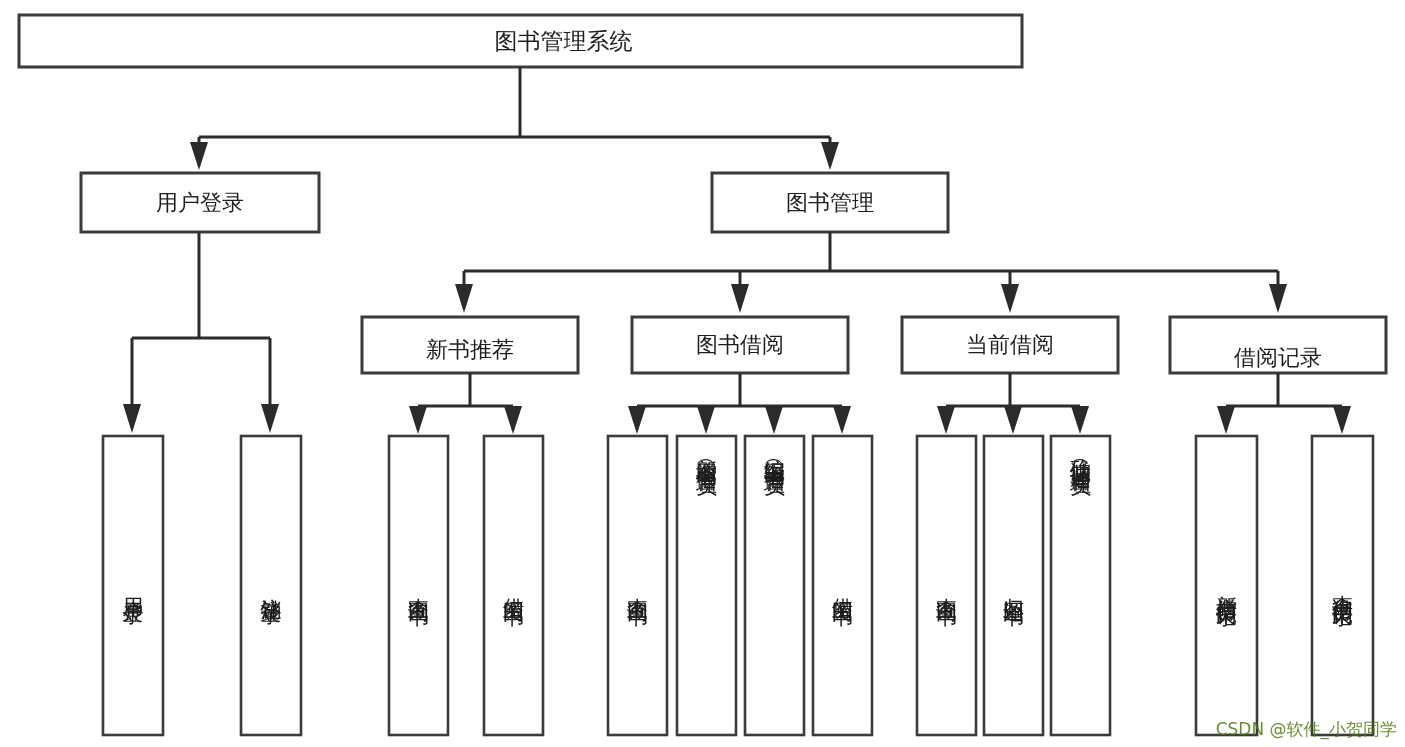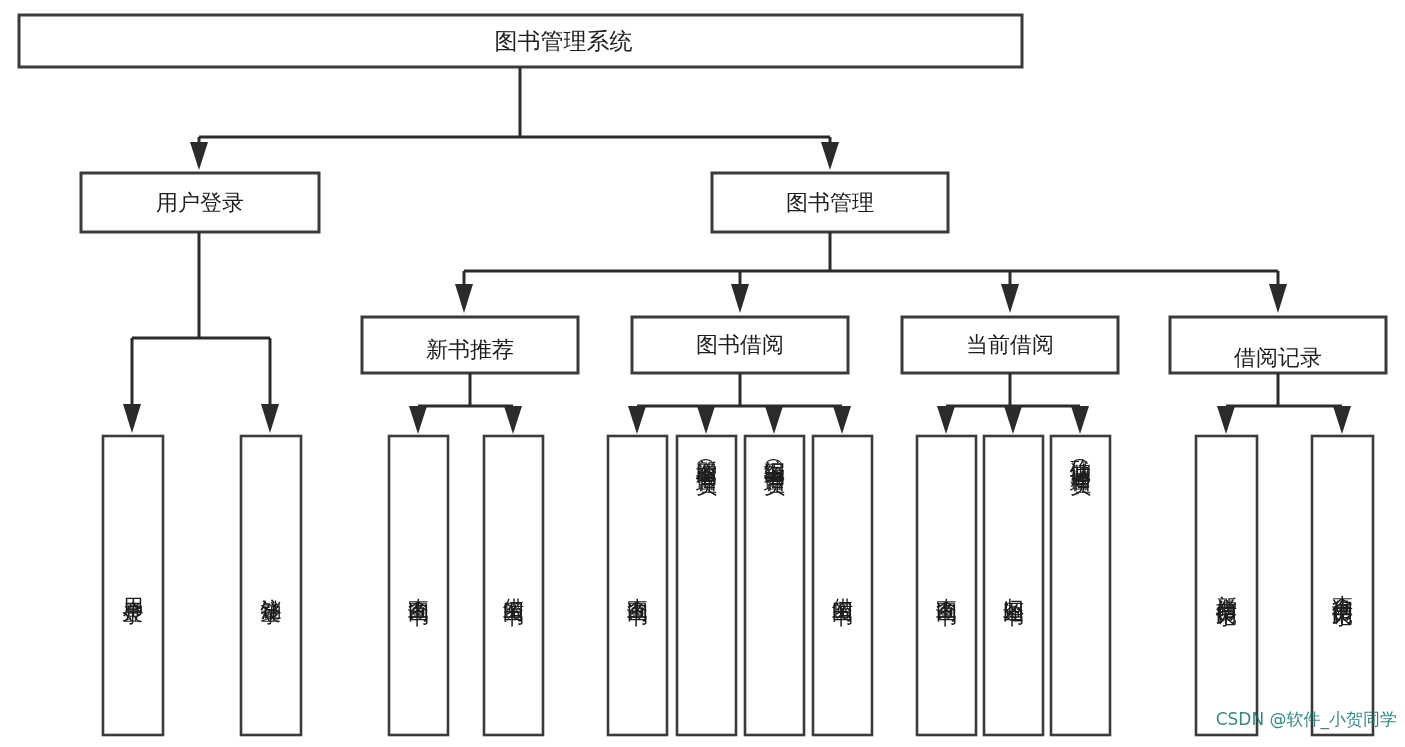--- a/index.html
+++ b/index.html
@@ -73,24 +73,24 @@
   .hbox-text {
     font-size: 22px;
     white-space: nowrap;
   }
   .hbox-text.root {
     font-size: 23px;
   }
   #watermark {
     position: absolute;
     right: 8px;
-    bottom: 16px;
+    bottom: 6px;
     font-family: "DejaVu Sans", "Liberation Sans", sans-serif;
     font-size: 17px;
-    color: #0f766e;
+    color: #4d7c0f;
     opacity: 0.85;
     white-space: nowrap;
     user-select: none;
     pointer-events: none;
   }
 </style>
 </head>
 <body>
 
 <svg id="diagram-canvas" viewBox="0 0 1405 747" xmlns="http://www.w3.org/2000/svg">

